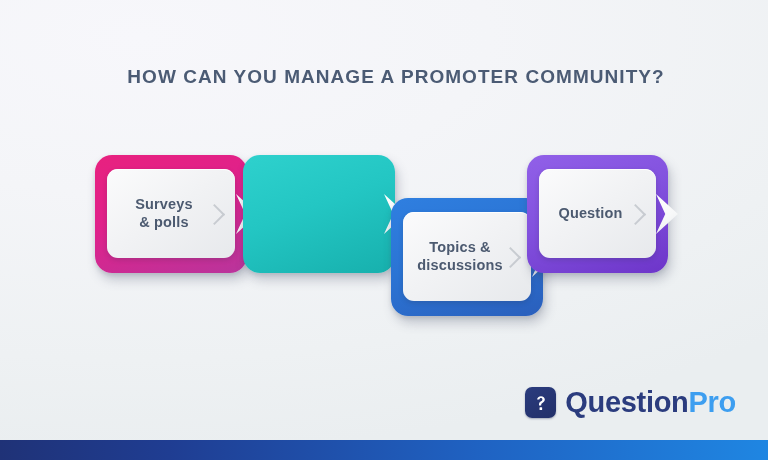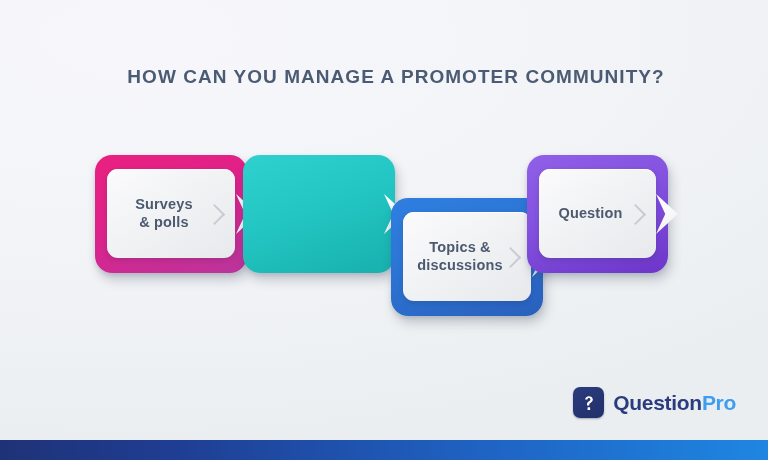--- a/index.html
+++ b/index.html
@@ -156,21 +156,21 @@
     width: 31px;
     height: 31px;
     border-radius: 7px;
     background: linear-gradient(150deg, #2b3c7e 0%, #223069 100%);
     display: flex;
     align-items: center;
     justify-content: center;
     box-shadow: 0 1px 2px rgba(30,40,80,0.35);
   }
   #logo .wordmark {
-    font-size: 21px;
+    font-size: 29px;
     font-weight: bold;
     letter-spacing: -0.3px;
     line-height: 1;
     white-space: nowrap;
   }
   #logo .w-question { color: #2b3c7e; }
   #logo .w-pro      { color: #3d9ef0; }
 
   
   #bottombar {

